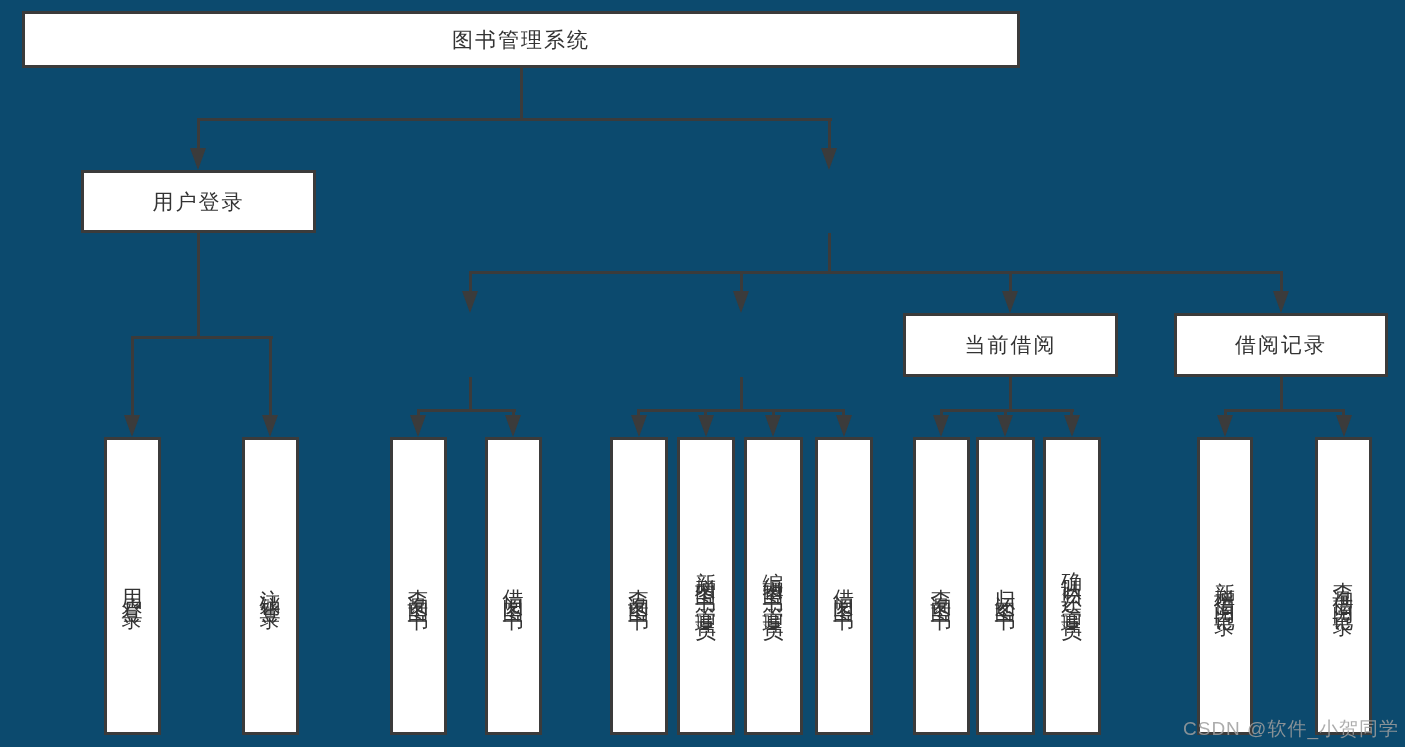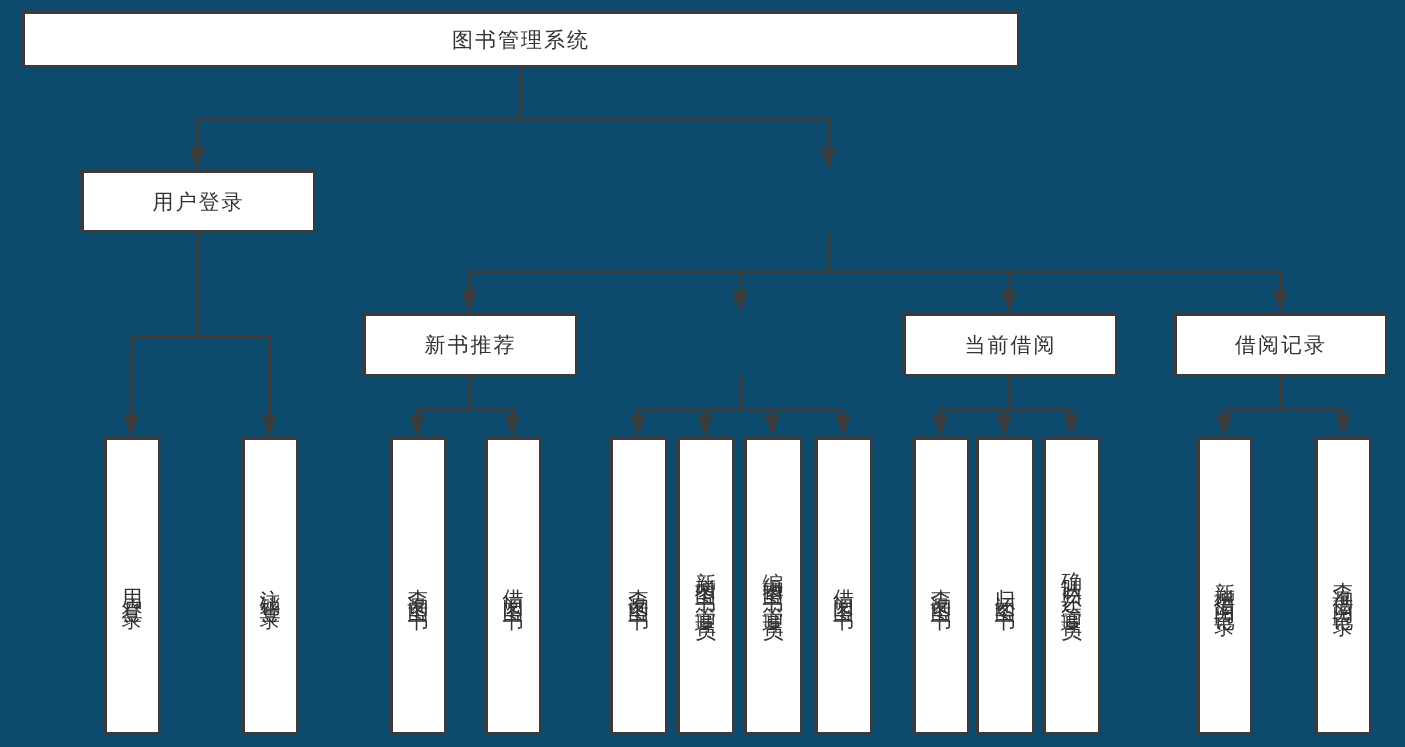--- a/index.html
+++ b/index.html
@@ -80,21 +80,20 @@
   <div class="line" style="left:469px; top:271px; width:814px; height:3px;"></div>
   <div class="line" style="left:469px; top:271px; width:3px; height:22px;"></div>
   <div class="arrow" style="left:462px; top:291px;"></div>
   <div class="line" style="left:740px; top:271px; width:3px; height:22px;"></div>
   <div class="arrow" style="left:733px; top:291px;"></div>
   <div class="line" style="left:1009px; top:271px; width:3px; height:22px;"></div>
   <div class="arrow" style="left:1002px; top:291px;"></div>
   <div class="line" style="left:1280px; top:271px; width:3px; height:22px;"></div>
   <div class="arrow" style="left:1273px; top:291px;"></div>
 
-  <div class="box h-node" style="left:363px; top:313px; width:215px; height:64px;">新书推荐</div>
   <div class="box h-node" style="left:1174px; top:313px; width:214px; height:64px;">借阅记录</div>
   <div class="box h-node" style="left:903px; top:313px; width:215px; height:64px;">当前借阅</div>
 
   <div class="line" style="left:469px; top:377px; width:3px; height:35px;"></div>
   <div class="line" style="left:417px; top:409px; width:99px; height:3px;"></div>
   <div class="line" style="left:417px; top:409px; width:3px; height:10px;"></div>
   <div class="arrow" style="left:410px; top:415px;"></div>
   <div class="line" style="left:512px; top:409px; width:3px; height:10px;"></div>
   <div class="arrow" style="left:505px; top:415px;"></div>
 
@@ -136,14 +135,15 @@
   <div class="box v-node" style="left:744px; top:437px; width:59px; height:298px;">编辑图书（管理员）</div>
   <div class="box v-node" style="left:815px; top:437px; width:58px; height:298px;">借阅图书</div>
 
   <div class="box v-node" style="left:913px; top:437px; width:57px; height:298px;">查询图书</div>
   <div class="box v-node" style="left:976px; top:437px; width:59px; height:298px;">归还图书</div>
   <div class="box v-node" style="left:1043px; top:437px; width:58px; height:298px;">确认归还（管理员）</div>
 
   <div class="box v-node" style="left:1197px; top:437px; width:56px; height:298px;">新增借阅记录</div>
   <div class="box v-node" style="left:1315px; top:437px; width:57px; height:298px;">查询借阅记录</div>
 
+  <div class="watermark">CSDN @软件_小贺同学</div>
 
 </div>
 
 </body></html>

